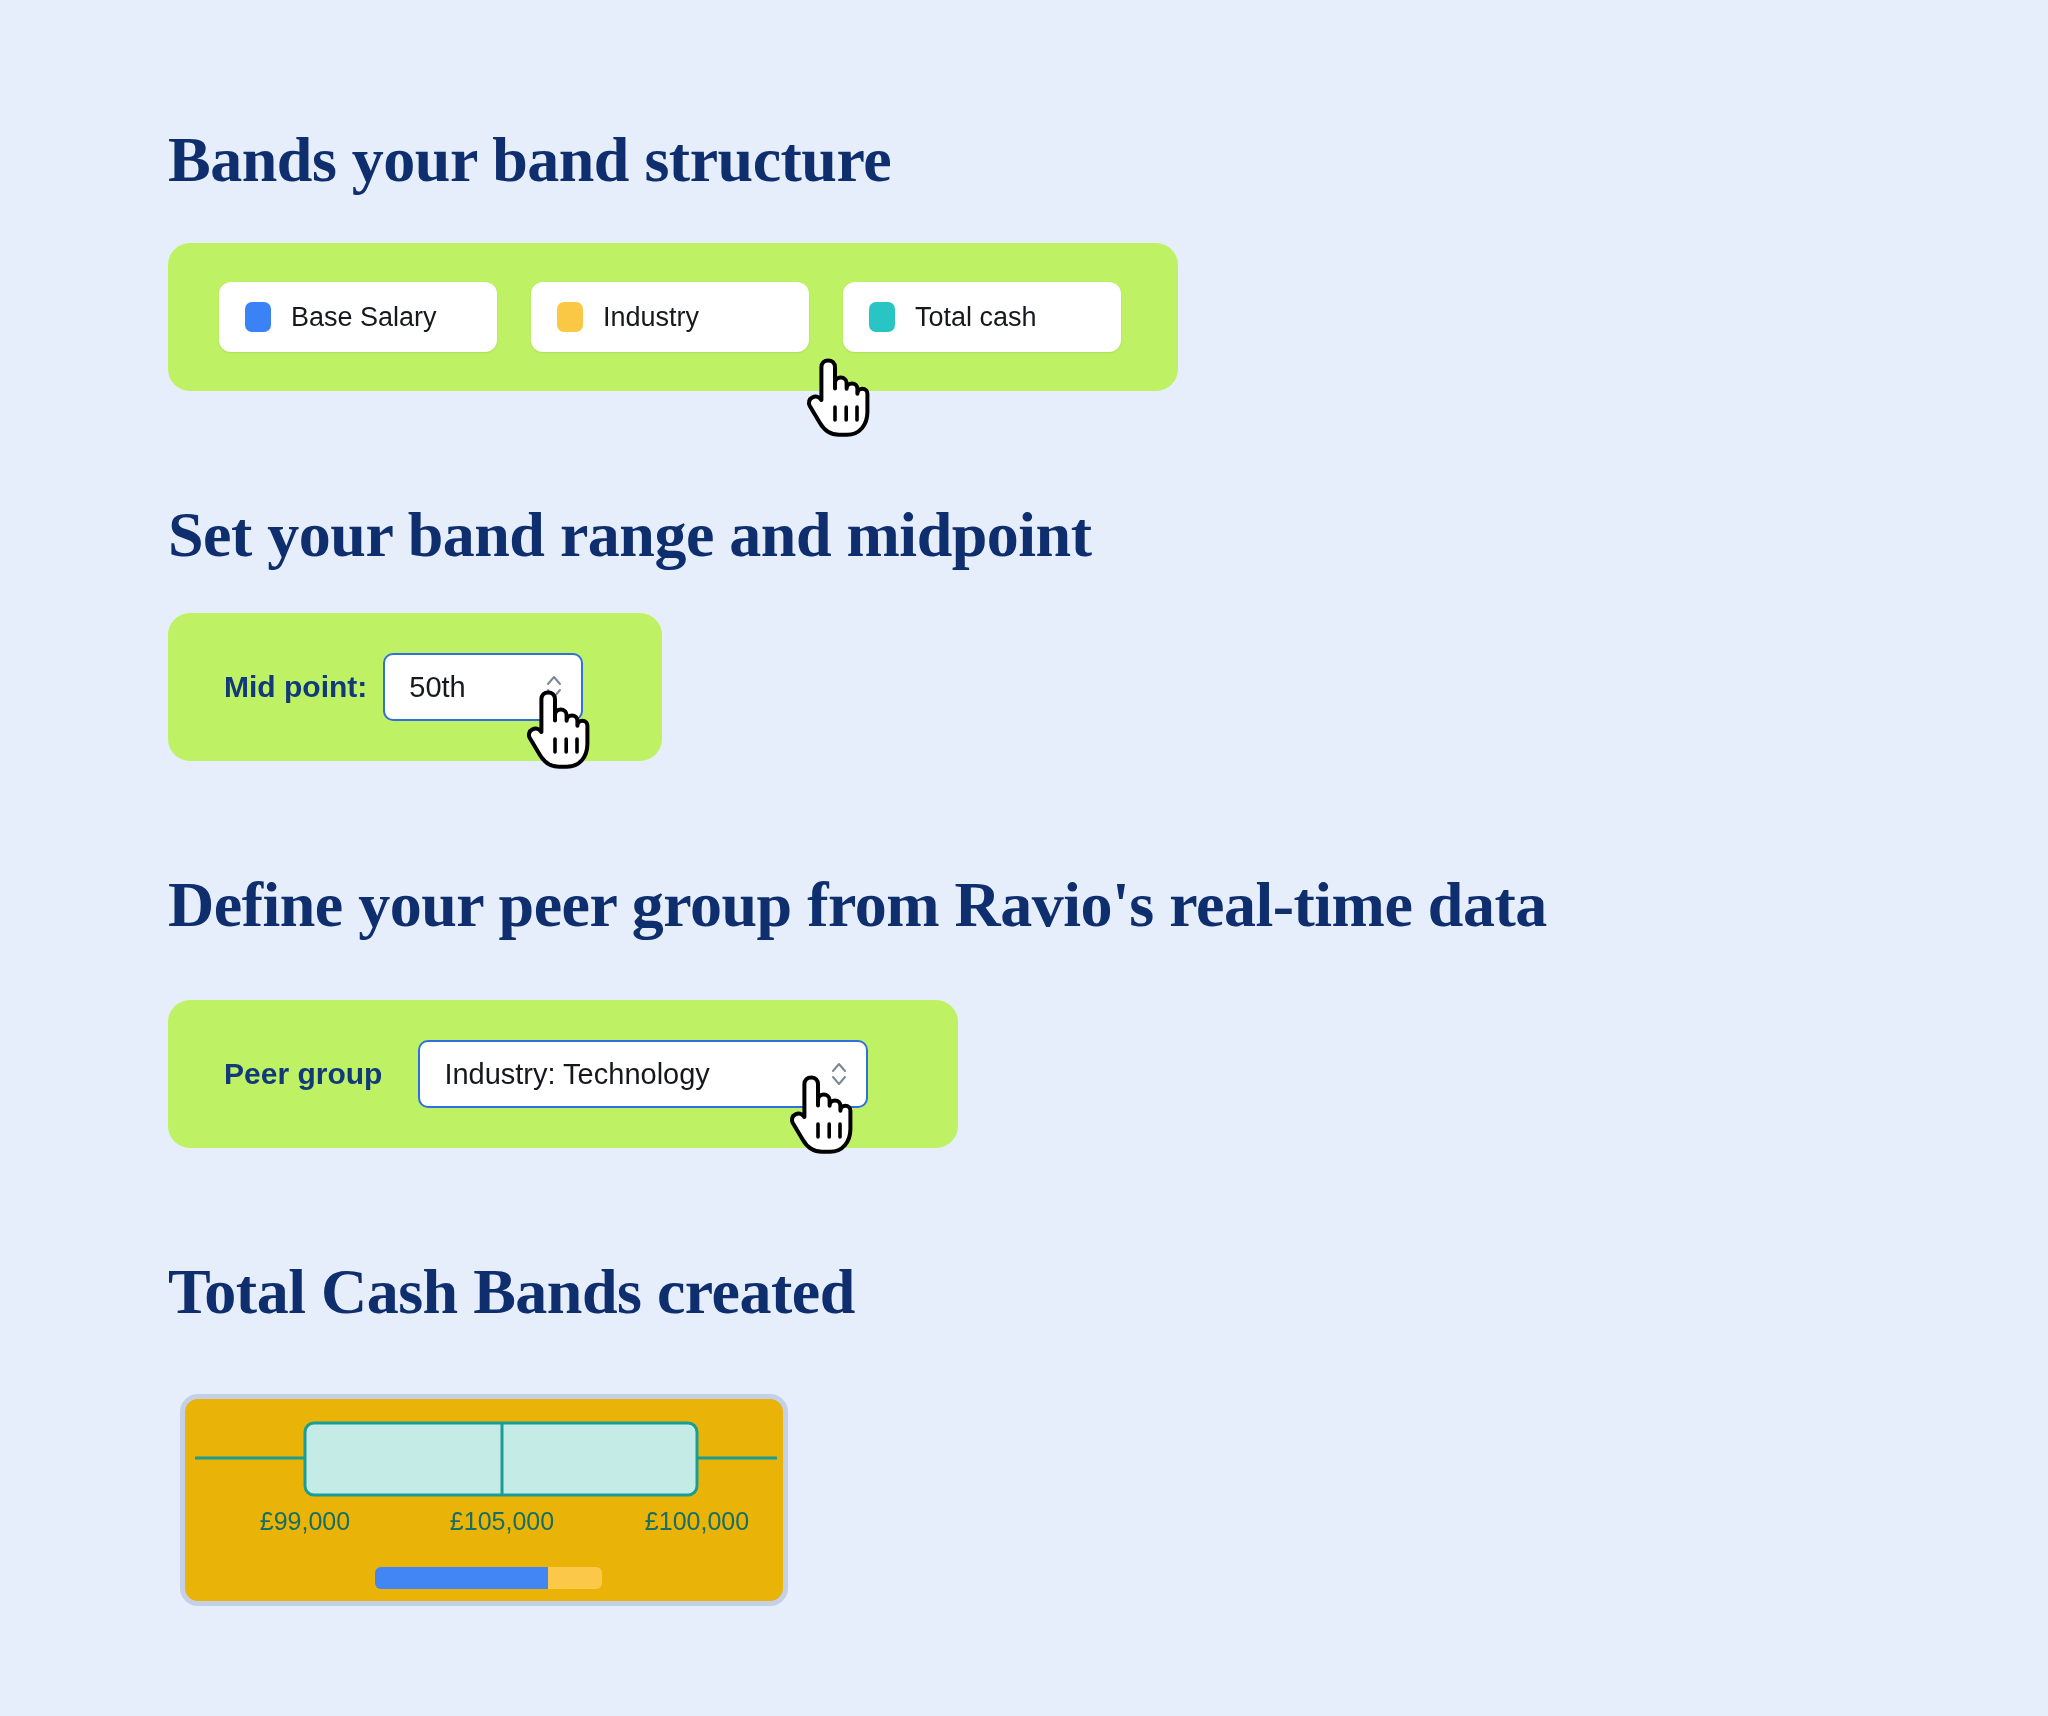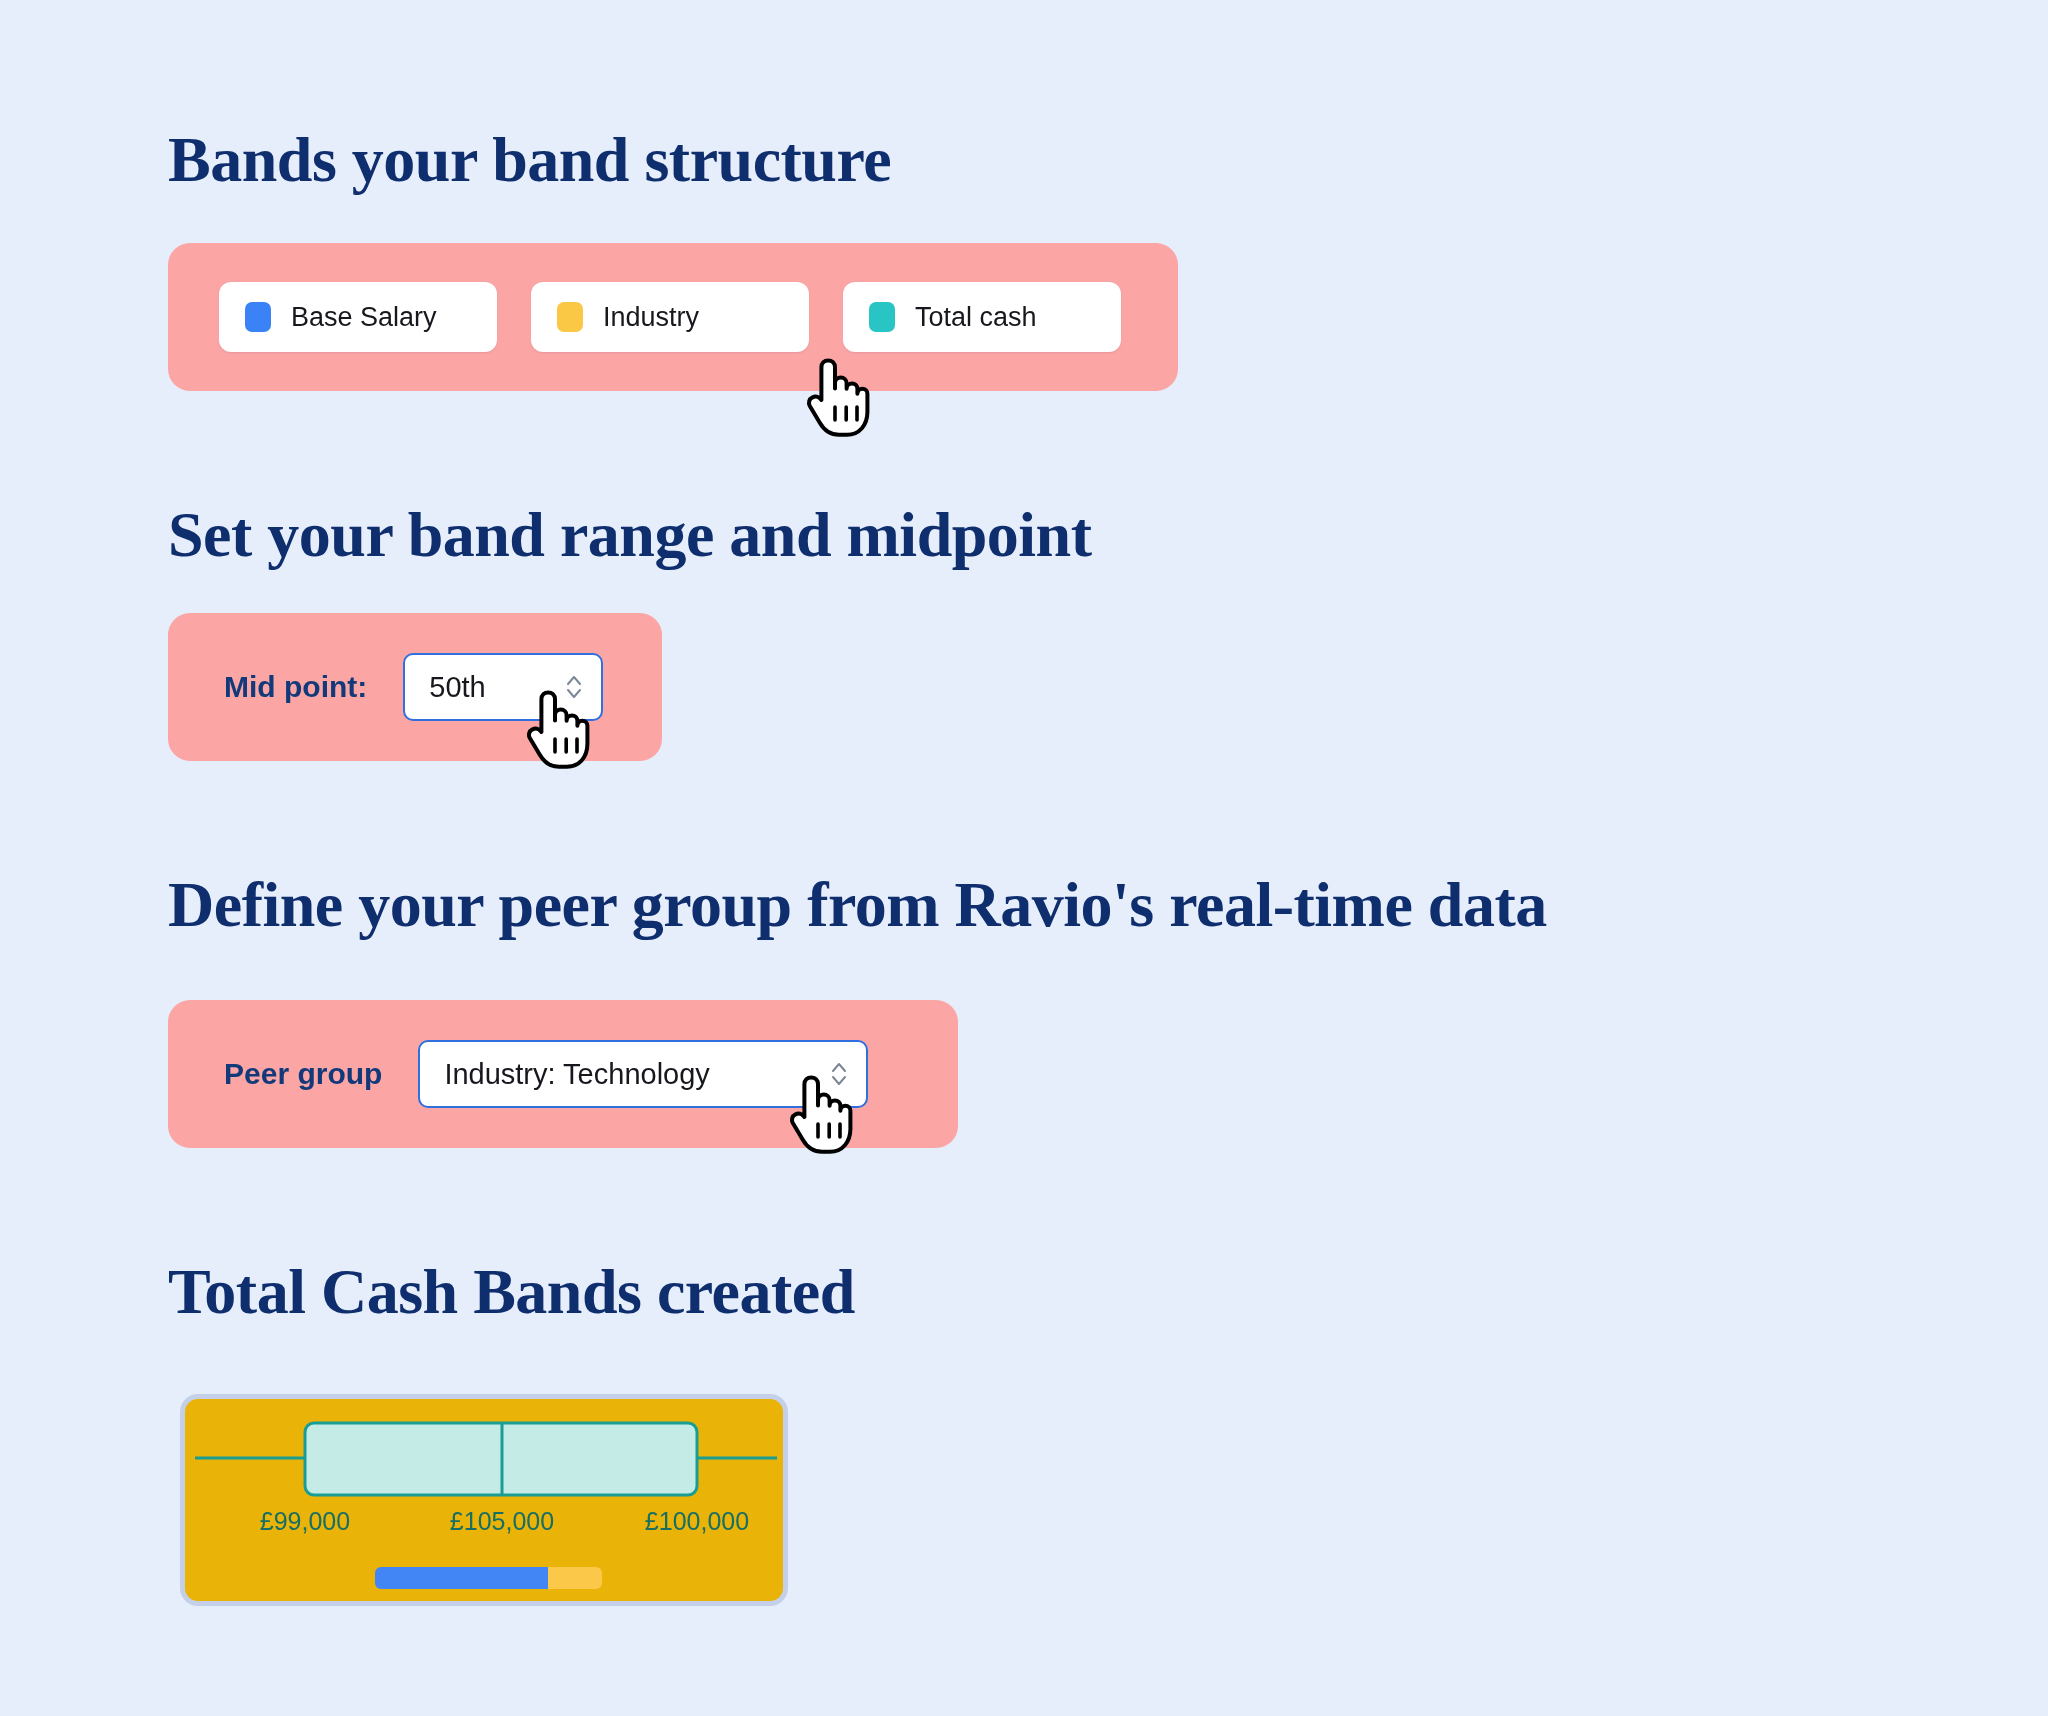--- a/index.html
+++ b/index.html
@@ -35,21 +35,21 @@
     line-height: 1;
   }
   #heading-1 { left: 168px; top: 128px; }
   #heading-2 { left: 168px; top: 503px; }
   #heading-3 { left: 168px; top: 873px; }
   #heading-4 { left: 168px; top: 1260px; }
 
   
   .control-panel {
     position: absolute;
-    background: #fca5a5;
+    background: #bef264;
     border-radius: 22px;
     display: flex;
     align-items: center;
     box-sizing: border-box;
   }
 
   
   #panel-band-structure {
     left: 168px;
     top: 243px;
@@ -86,21 +86,21 @@
     font-family: "Liberation Sans", sans-serif;
   }
 
   
   #panel-midpoint {
     left: 168px;
     top: 613px;
     width: 494px;
     height: 148px;
     padding: 0 0 0 56px;
-    gap: 36px;
+    gap: 16px;
     text-align: right;
   }
   .panel-label {
     font-size: 30px;
     color: #123a7a;
     font-weight: 600;
     white-space: nowrap;
     font-family: "Liberation Sans", sans-serif;
   }
 

